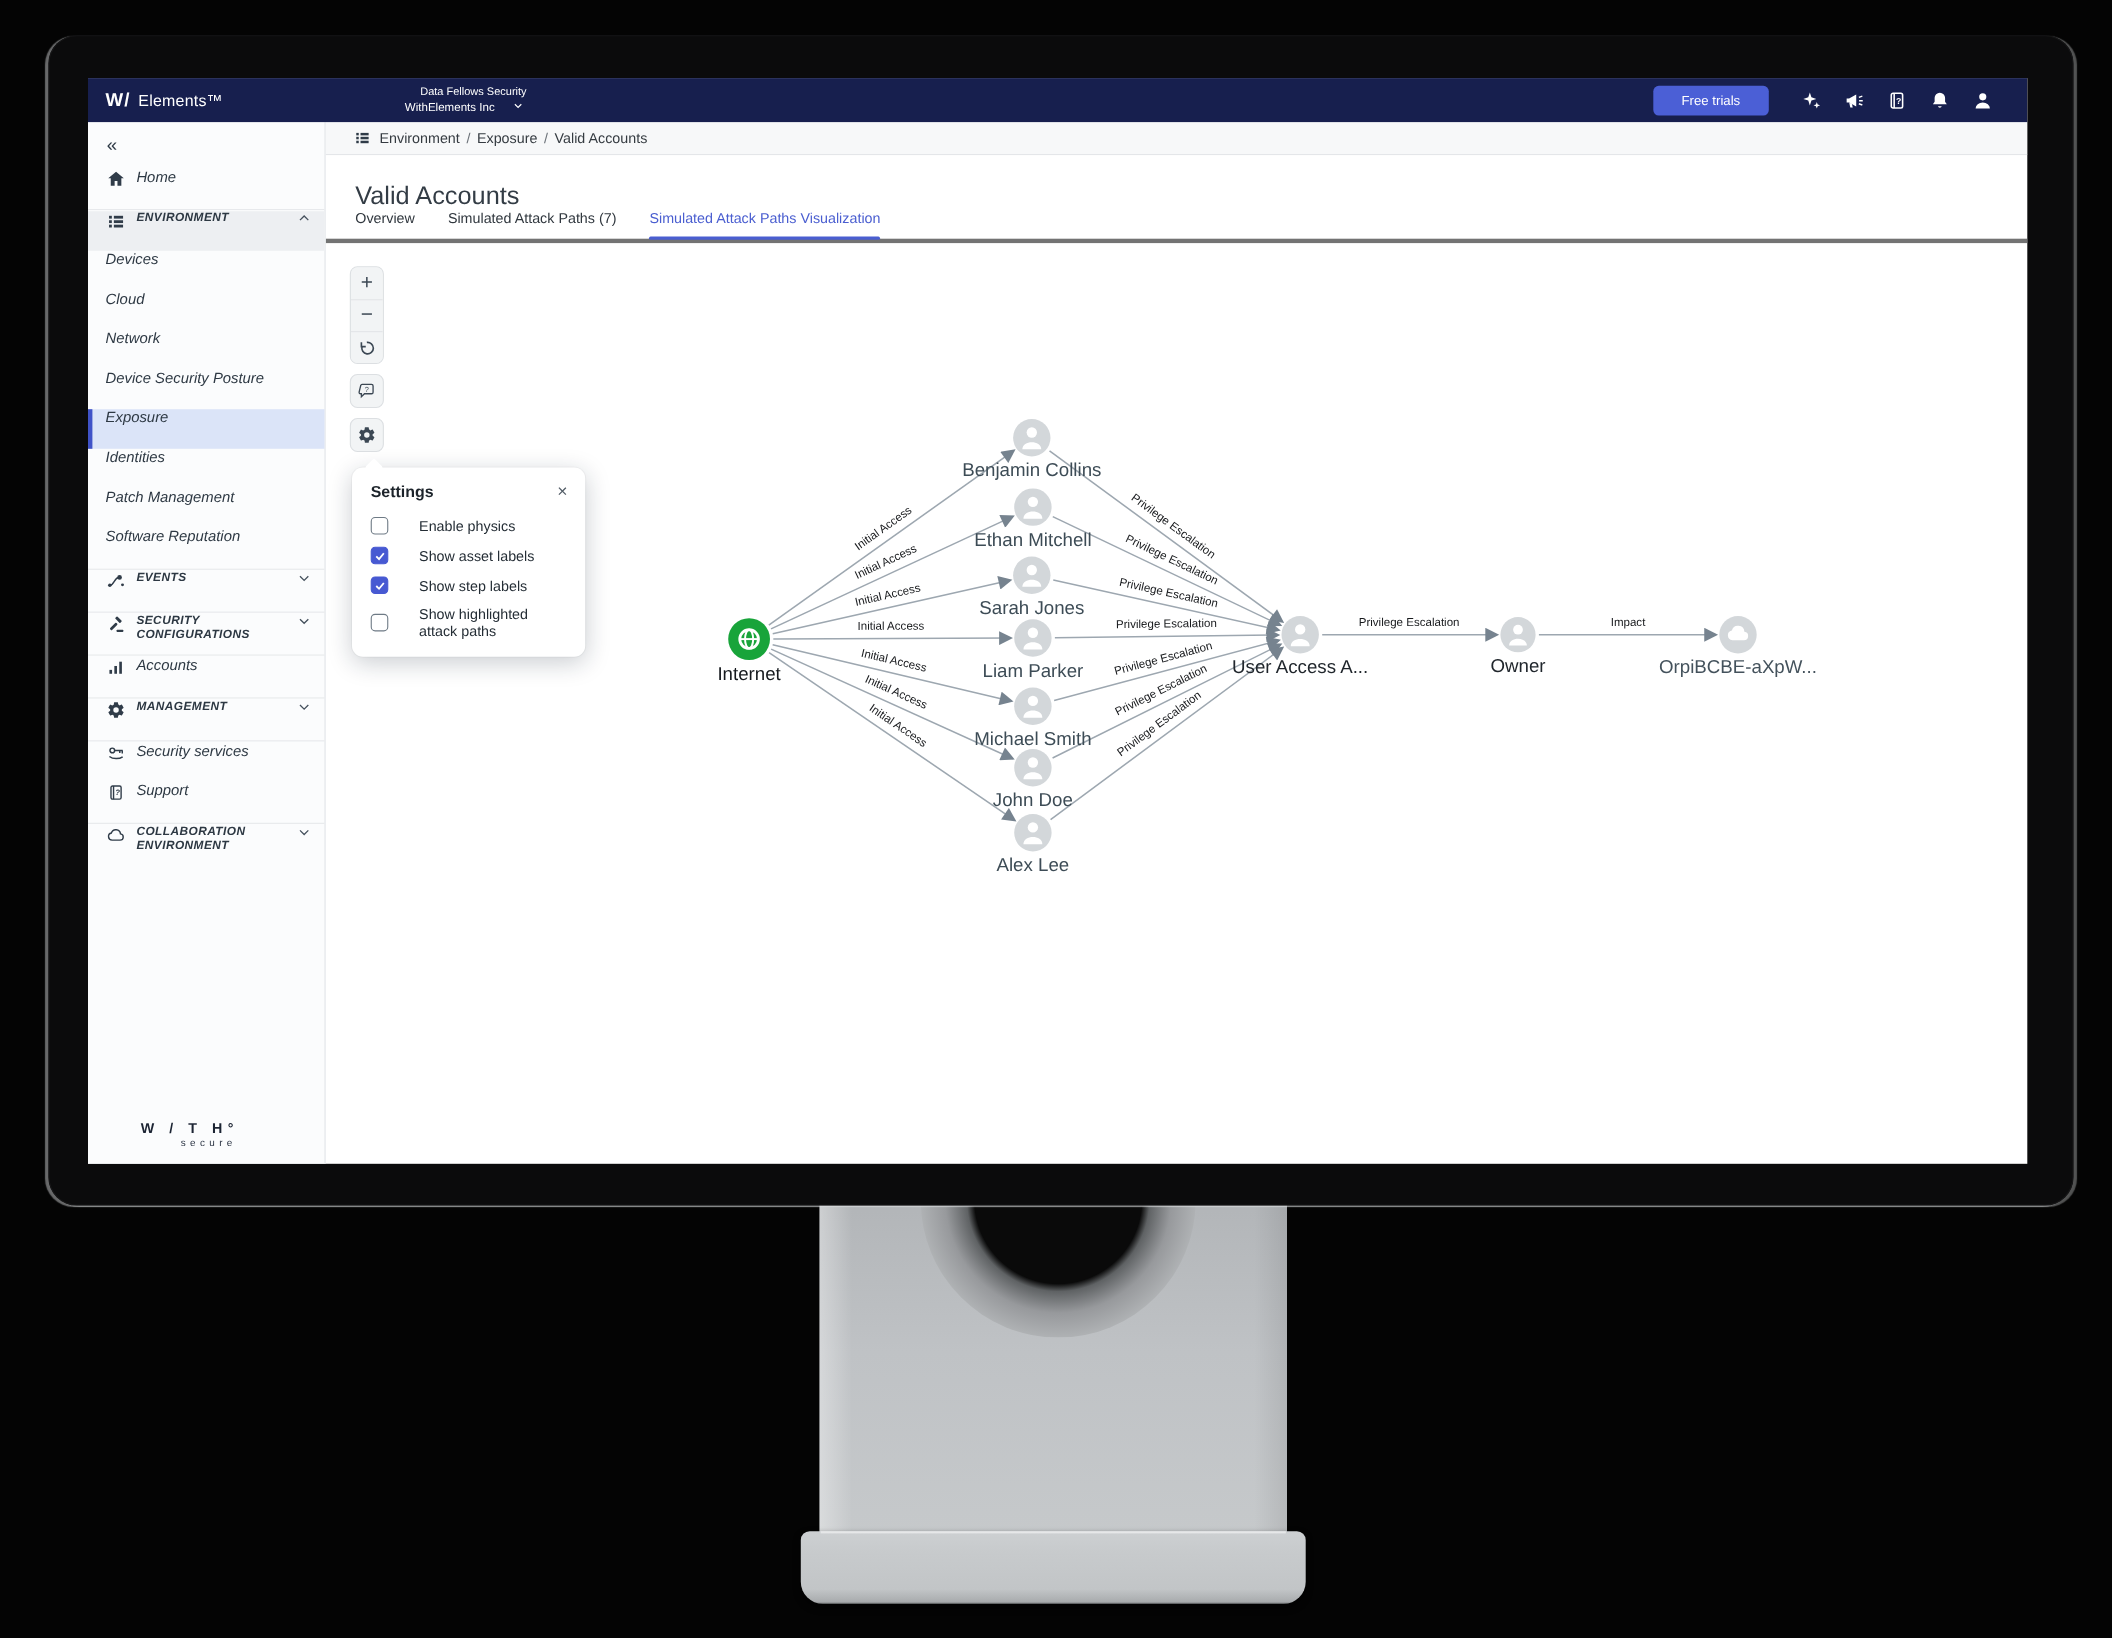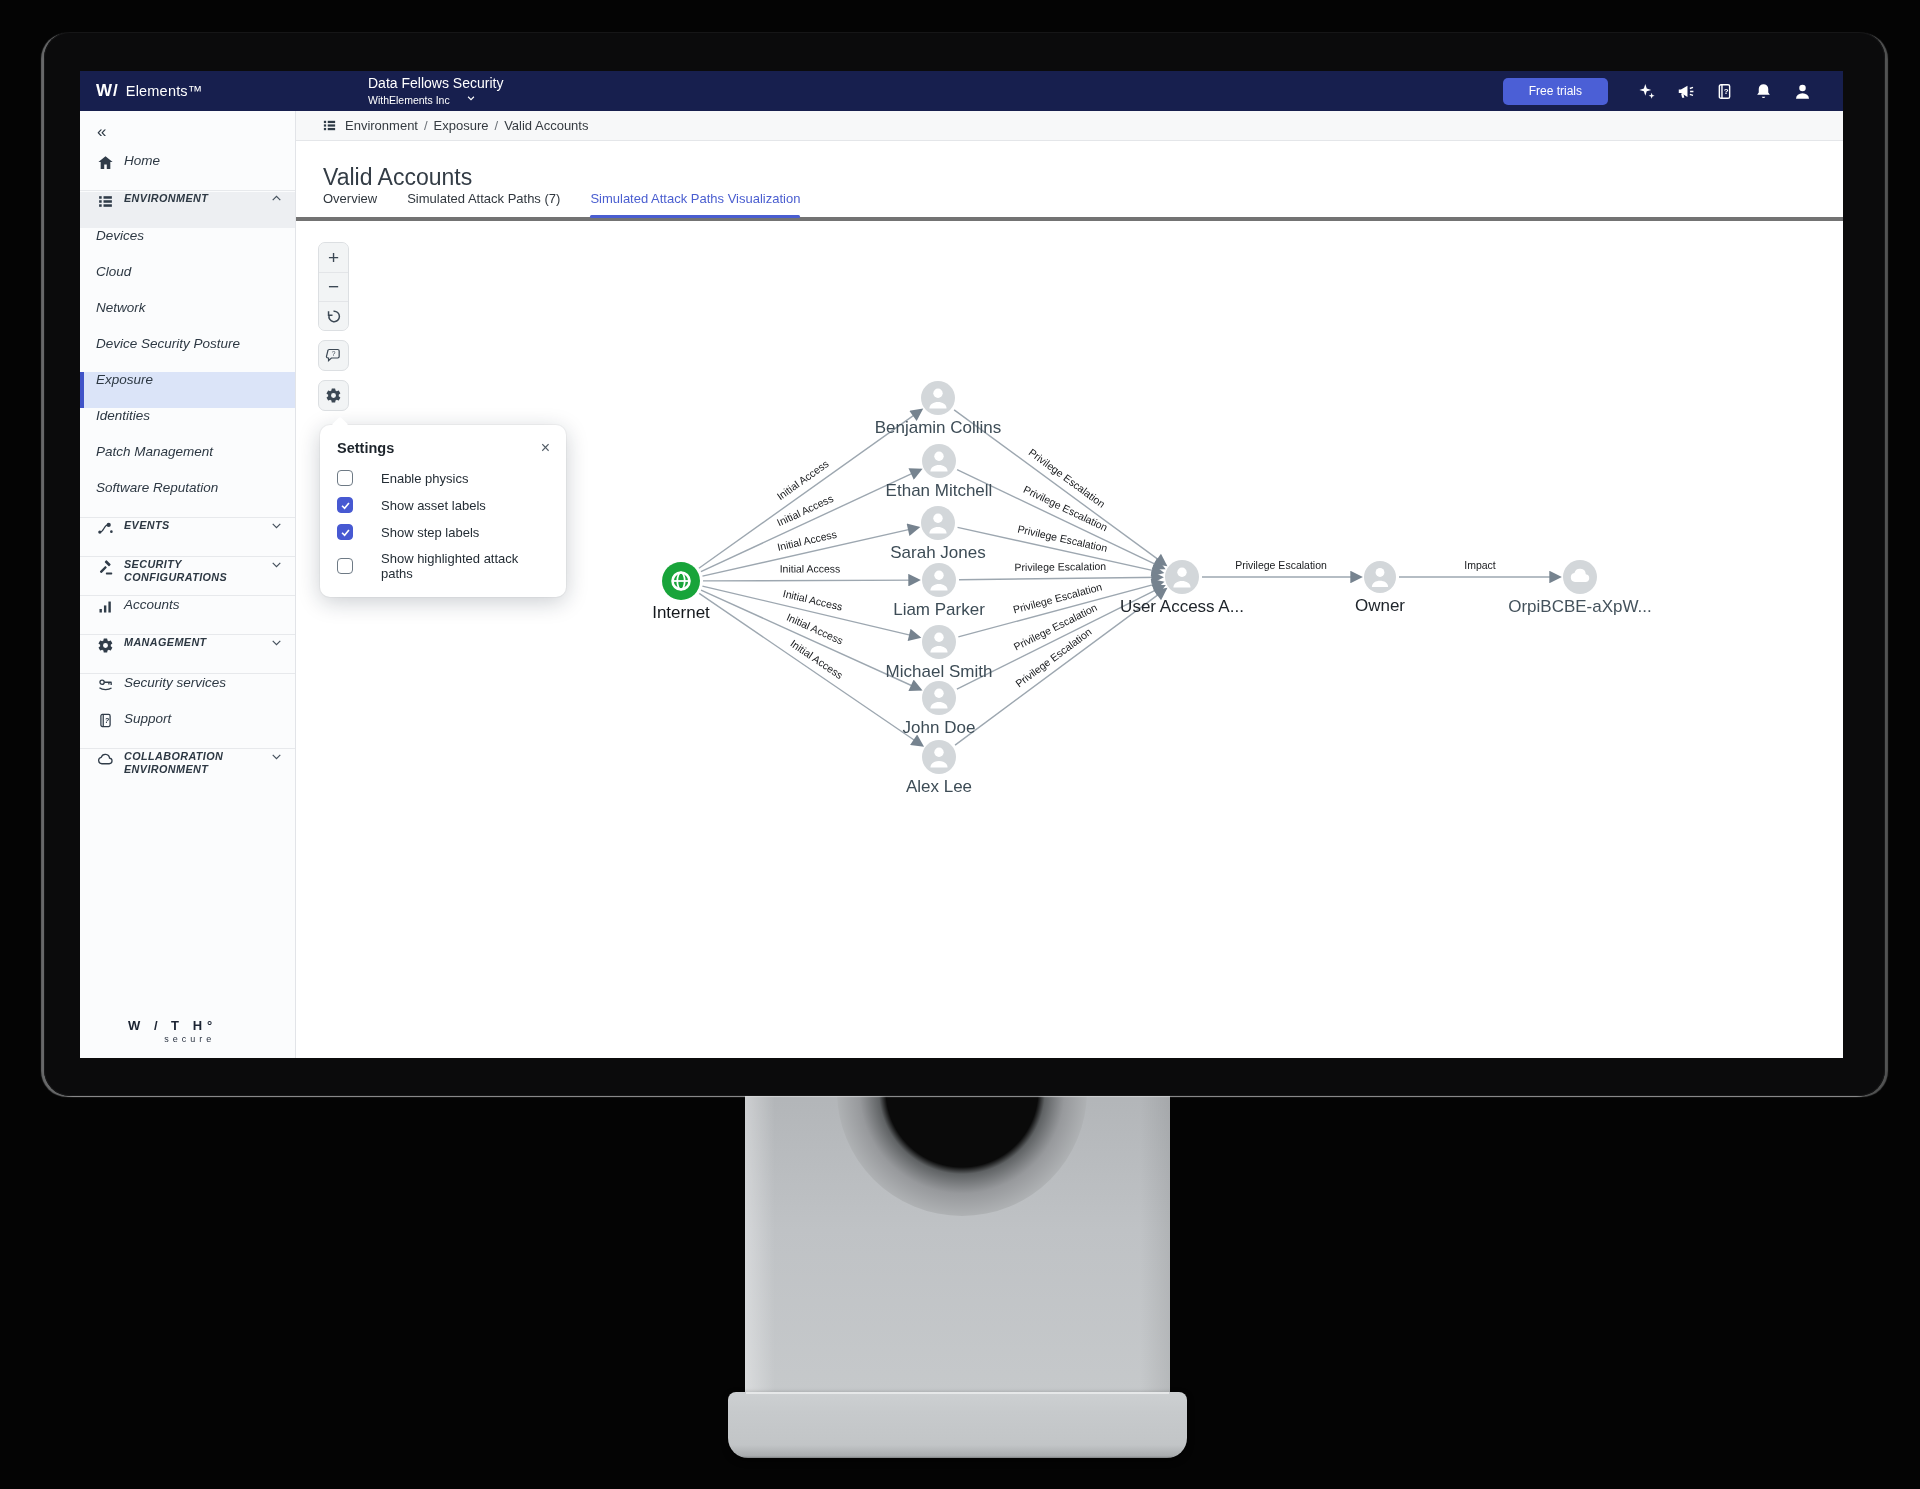--- a/index.html
+++ b/index.html
@@ -24,21 +24,21 @@
     background:#0b0b0c;
     box-shadow:-3px 1px 1px rgba(226,228,230,.45), 3px 1px 1px rgba(210,212,214,.38), 0 0 0 1px #161617 inset; }
   .screen { position:absolute; left:80px; top:71px; width:1763px; height:987px; background:#ffffff; overflow:hidden; }
 
   
   .topbar { position:absolute; left:0; top:0; width:100%; height:40px; background:#171f4e; color:#fff; z-index:5; display:flex; align-items:center; }
   .brand { display:flex; align-items:baseline; gap:7px; padding-left:16px; width:200px; }
   .brand-mark { font-weight:800; font-size:17px; letter-spacing:1px; }
   .brand-name { font-size:14.5px; font-weight:400; letter-spacing:.2px; }
   .org { display:flex; flex-direction:column; justify-content:center; line-height:1.35; padding-left:88px; }
-  .org-line1 { font-size:14px; }
+  .org-line1 { font-size:10px;margin-left:14px; }
   .org-line2 { font-size:10.5px; display:flex; align-items:flex-start; gap:16px; cursor:pointer; }
   .topbar-right { margin-left:auto; display:flex; align-items:center; gap:9px; padding-right:26px; }
   .free-trials { background:#4b5fd6; color:#fff; font-size:12px; border:none; border-radius:5px;
     height:27px; padding:0 26px; margin-right:14px; cursor:pointer; }
   .tb-icon { width:30px; height:30px; display:flex; align-items:center; justify-content:center; cursor:pointer; color:#fff; }
   .tb-icon svg { width:19px; height:19px; }
 
   
   .sidebar { position:absolute; left:0; top:40px; width:216px; bottom:0; background:#fbfcfd; border-right:1px solid #e2e4e8; z-index:4; }
   .sb-collapse { height:42px; display:flex; align-items:center; padding-left:17px; font-size:17px; color:#2e3a46; cursor:pointer; }
@@ -74,21 +74,21 @@
 
   
   .gtoolbar { position:absolute; left:22px; top:131px; z-index:6; }
   .gt-group { width:31px; border:1px solid #dcdfe2; border-radius:7px; overflow:hidden; background:#f2f4f5; margin-bottom:9px; }
   .gt-btn { width:29px; height:29px; display:flex; align-items:center; justify-content:center; color:#3c4854; cursor:pointer; background:#f2f4f5; font-size:19px; }
   .gt-group .gt-btn + .gt-btn { border-top:1px solid #e3e5e8; }
   .gt-single { width:31px; height:31px; border:1px solid #dcdfe2; border-radius:7px; background:#f2f4f5; display:flex; align-items:center; justify-content:center; color:#3c4854; cursor:pointer; margin-bottom:9px; }
   .gt-btn svg, .gt-single svg { width:17px; height:17px; }
 
   
-  .settings-pop { position:absolute; left:24px; top:314px; width:246px; background:#fff; border-radius:10px;
+  .settings-pop { position:absolute; left:24px; top:314px; width:212px; background:#fff; border-radius:10px;
     box-shadow:0 5px 22px rgba(20,30,50,.22), 0 0 0 1px rgba(0,0,0,.03); padding:15px 16px 16px 17px; z-index:7; }
   .settings-pop::before { content:""; position:absolute; left:14px; top:-6px; width:12px; height:12px; background:#fff; transform:rotate(45deg); border-radius:2px; }
   .sp-head { display:flex; align-items:center; }
   .sp-title { font-size:14.5px; font-weight:700; color:#1d242b; }
   .sp-close { margin-left:auto; font-size:16px; color:#525c66; cursor:pointer; line-height:1; }
   .sp-opt { display:flex; align-items:center; gap:28px; margin-top:11px; cursor:pointer; }
   .sp-opt:first-of-type { margin-top:14px; }
   .cbx { width:16px; height:16px; border-radius:4px; border:1.6px solid #6e7a85; background:#fff; flex:0 0 auto; display:flex; align-items:center; justify-content:center; }
   .cbx.checked { background:#4759d2; border-color:#4759d2; }
   .cbx svg { width:11px; height:11px; }

